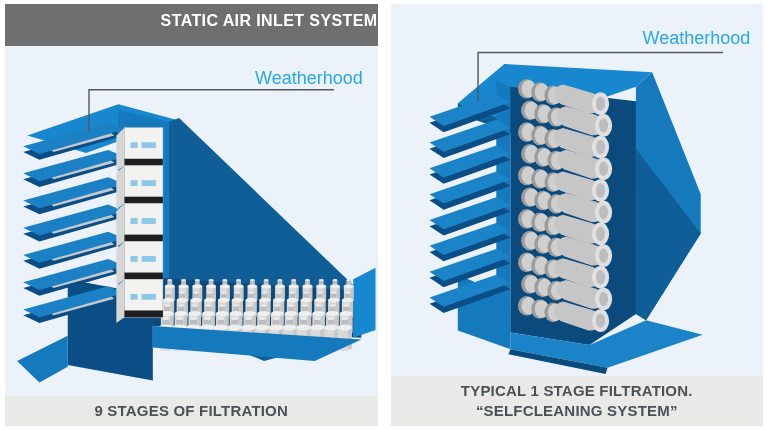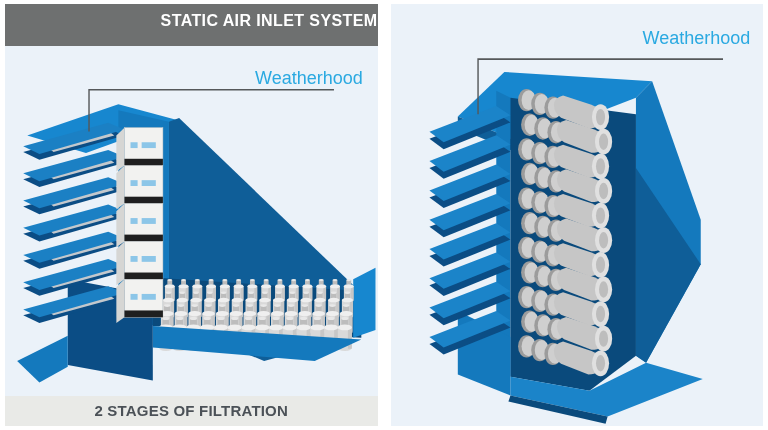--- a/index.html
+++ b/index.html
@@ -162,21 +162,21 @@
             <polygon points="110,248 118,240 118,279 110,285" fill="#d6d6d4"></polygon>
             <rect x="118" y="240" width="38" height="39" fill="#f2f2f0" stroke="#c9c9c7" stroke-width="0.5"></rect>
             <rect x="118" y="272" width="38" height="7" fill="#1f1f1f"></rect>
             <rect x="124" y="255" width="7" height="6" fill="#8cc6e8"></rect>
             <rect x="135" y="255" width="14" height="6" fill="#8cc6e8"></rect>
           </g>
         <path d="M83,88 L83,45 L325,45" fill="none" stroke="#55585a" stroke-width="1.4"></path>
       </svg>
     </div>
     <div class="cap">
-      <div class="cap-line">2 STAGES OF FILTRATION</div>
+      <div class="cap-line">9 STAGES OF FILTRATION</div>
 
     </div>
   </div>
 
   <div class="panel">
     <div class="canvas">
       <div class="anno right-p">Weatherhood</div>
       <svg viewBox="0 0 368 360" preserveAspectRatio="none">
         <defs>
           <g id="crow">
@@ -228,15 +228,19 @@
             <polygon points="38,240 104,218 118,226 52,249" fill="#0b4d85"></polygon>
             <polygon points="38,234 104,212 118,220 52,243" fill="#1b84c9"></polygon>
             <polygon points="38,265 104,243 118,251 52,274" fill="#0b4d85"></polygon>
             <polygon points="38,259 104,237 118,245 52,268" fill="#1b84c9"></polygon>
             <polygon points="38,290 104,268 118,276 52,299" fill="#0b4d85"></polygon>
             <polygon points="38,284 104,262 118,270 52,293" fill="#1b84c9"></polygon>
           </g>
         <path d="M86,94 L86,47 L328,47" fill="none" stroke="#55585a" stroke-width="1.4"></path>
       </svg>
     </div>
+    <div class="cap">
+      <div class="cap-line">TYPICAL 1 STAGE FILTRATION.</div>
+      <div class="cap-line">“SELFCLEANING SYSTEM”</div>
+    </div>
   </div>
 
 </div>
 
 </body></html>

